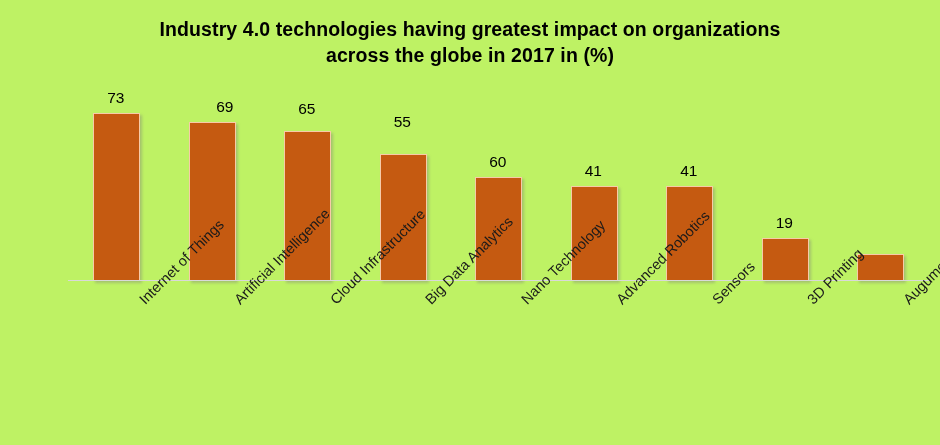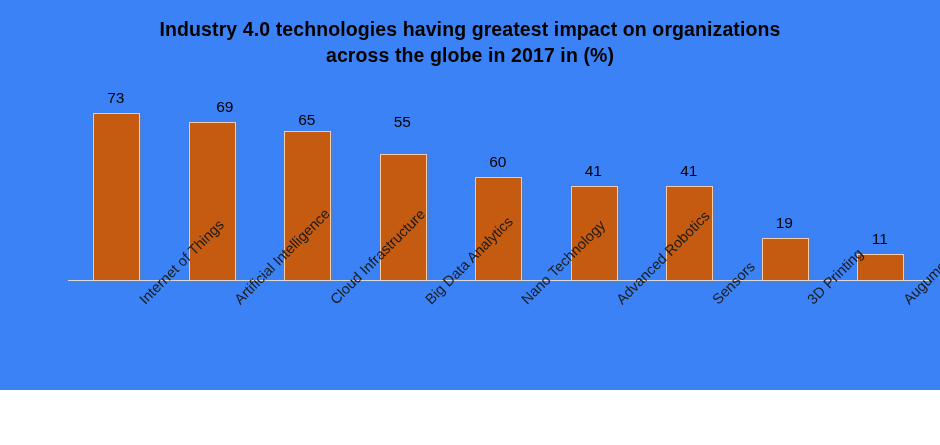--- a/index.html
+++ b/index.html
@@ -13,22 +13,22 @@
     font-family: "Liberation Sans", sans-serif;
     overflow: hidden;
     position: relative;
   }
 
   #chart-root {
     position: absolute;
     left: 0;
     top: 0;
     width: 940px;
-    height: 390px;
-    background: #3b82f6;
+    height: 445px;
+    background: #bef264;
   }
 
   
   .chart-title {
     position: absolute;
     left: 80px;
     top: 16px;
     width: 780px;
     text-align: center;
     font-size: 19.5px;
@@ -133,21 +133,21 @@
           <div class="bar" title="Internet of Things: 73" style="height: 166px; background: rgb(197, 90, 17); border-color: rgb(247, 203, 168);"></div>
         </div>
         <div class="bar-value" style="left: 68px; top: 89px;">73</div>
         <div class="bar-slot" style="left: 163.5px;">
           <div class="bar" title="Artificial Intelligence: 69" style="height: 156.904px; background: rgb(197, 90, 17); border-color: rgb(247, 203, 168);"></div>
         </div>
         <div class="bar-value" style="left: 177px; top: 98.0959px;">69</div>
         <div class="bar-slot" style="left: 259px;">
           <div class="bar" title="Cloud Infrastructure: 65" style="height: 147.808px; background: rgb(197, 90, 17); border-color: rgb(247, 203, 168);"></div>
         </div>
-        <div class="bar-value" style="left: 259px; top: 111px;">65</div>
+        <div class="bar-value" style="left: 259px; top: 100px;">65</div>
         <div class="bar-slot" style="left: 354.5px;">
           <div class="bar" title="Big Data Analytics: 55" style="height: 125.068px; background: rgb(197, 90, 17); border-color: rgb(247, 203, 168);"></div>
         </div>
         <div class="bar-value" style="left: 354.5px; top: 113px;">55</div>
         <div class="bar-slot" style="left: 450px;">
           <div class="bar" title="Nano Technology: 45" style="height: 102.329px; background: rgb(197, 90, 17); border-color: rgb(247, 203, 168);"></div>
         </div>
         <div class="bar-value" style="left: 450px; top: 152.671px;">60</div>
         <div class="bar-slot" style="left: 545.5px;">
           <div class="bar" title="Advanced Robotics: 41" style="height: 93.2329px; background: rgb(197, 90, 17); border-color: rgb(247, 203, 168);"></div>
@@ -157,21 +157,20 @@
           <div class="bar" title="Sensors: 41" style="height: 93.2329px; background: rgb(197, 90, 17); border-color: rgb(247, 203, 168);"></div>
         </div>
         <div class="bar-value" style="left: 641px; top: 161.767px;">41</div>
         <div class="bar-slot" style="left: 736.5px;">
           <div class="bar" title="3D Printing: 18" style="height: 40.9315px; background: rgb(197, 90, 17); border-color: rgb(247, 203, 168);"></div>
         </div>
         <div class="bar-value" style="left: 736.5px; top: 214.068px;">19</div>
         <div class="bar-slot" style="left: 832px;">
           <div class="bar" title="Augumented Reality: 11" style="height: 25.0137px; background: rgb(197, 90, 17); border-color: rgb(247, 203, 168);"></div>
         </div>
-        <div class="bar-value" style="left: 832px; top: 229.986px;">11</div>
       </div>
     <div class="axis-line"></div>
   </div>
 
   <div class="cats-layer" id="cats-layer">
       <div class="cat-label" style="left: 135.75px; width: 0px; transform: rotate(-45deg); color: rgb(26, 26, 26);">Internet of Things</div>
       <div class="cat-label" style="left: 231.25px; width: 0px; transform: rotate(-45deg); color: rgb(26, 26, 26);">Artificial Intelligence</div>
       <div class="cat-label" style="left: 326.75px; width: 0px; transform: rotate(-45deg); color: rgb(26, 26, 26);">Cloud Infrastructure</div>
       <div class="cat-label" style="left: 422.25px; width: 0px; transform: rotate(-45deg); color: rgb(26, 26, 26);">Big Data Analytics</div>
       <div class="cat-label" style="left: 517.75px; width: 0px; transform: rotate(-45deg); color: rgb(26, 26, 26);">Nano Technology</div>

